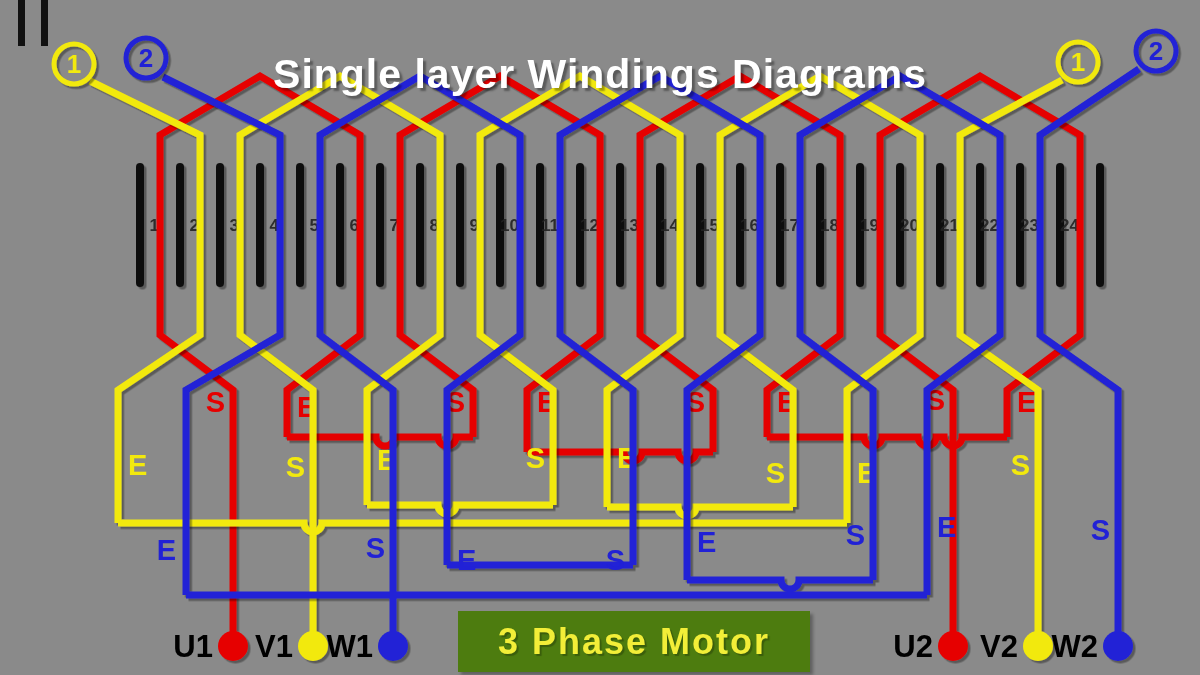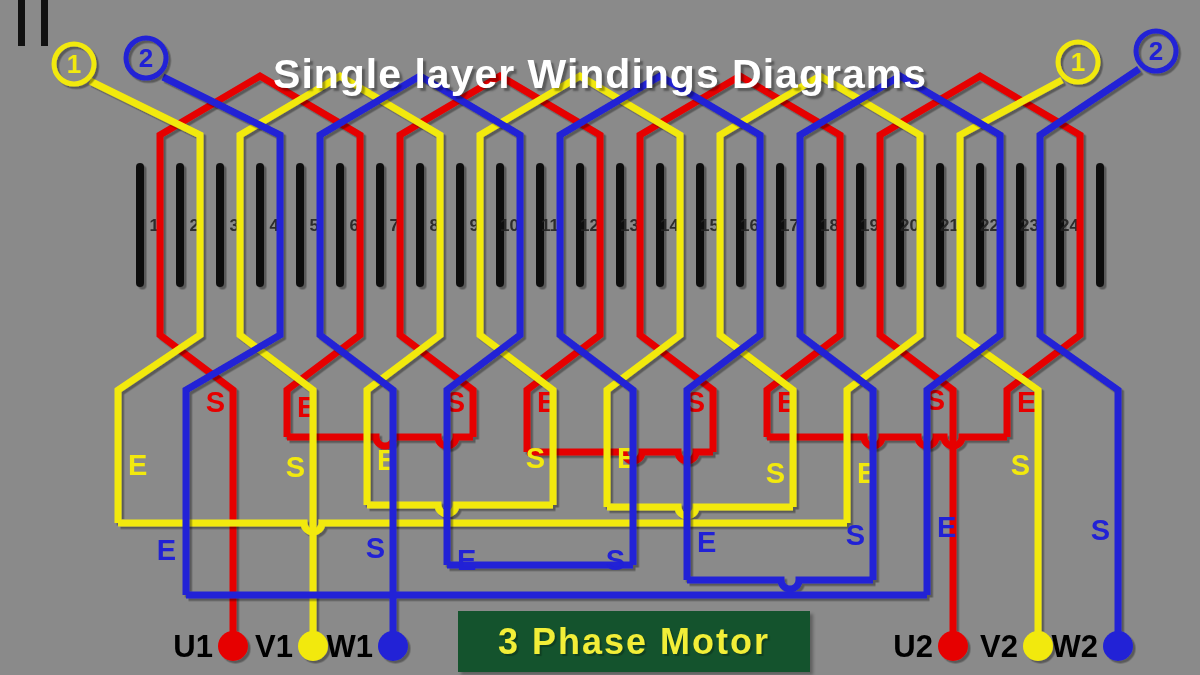--- a/index.html
+++ b/index.html
@@ -151,16 +151,16 @@
       <circle cx="74" cy="64" r="20" fill="none" stroke="#f2e90e" stroke-width="5" filter="url(#ws)"></circle>
       <text x="74" y="73" text-anchor="middle" font-size="26" fill="#f2e90e">1</text>
       <circle cx="1078" cy="62" r="20" fill="none" stroke="#f2e90e" stroke-width="5" filter="url(#ws)"></circle>
       <text x="1078" y="71" text-anchor="middle" font-size="26" fill="#f2e90e">1</text>
       <circle cx="146" cy="58" r="20" fill="none" stroke="#2121d6" stroke-width="5" filter="url(#ws)"></circle>
       <text x="146" y="67" text-anchor="middle" font-size="26" fill="#2121d6">2</text>
       <circle cx="1156" cy="51" r="20" fill="none" stroke="#2121d6" stroke-width="5" filter="url(#ws)"></circle>
       <text x="1156" y="60" text-anchor="middle" font-size="26" fill="#2121d6">2</text>
     </svg>
   <div id="title" style="color: rgb(255, 255, 255);">Single layer Windings Diagrams</div>
-  <div id="badge" style="background: #14532d;">
+  <div id="badge" style="background: #4d7c0f;">
     <span style="color: rgb(242, 238, 56);">3 Phase Motor</span>
   </div>
 </div>
 
 </body></html>

